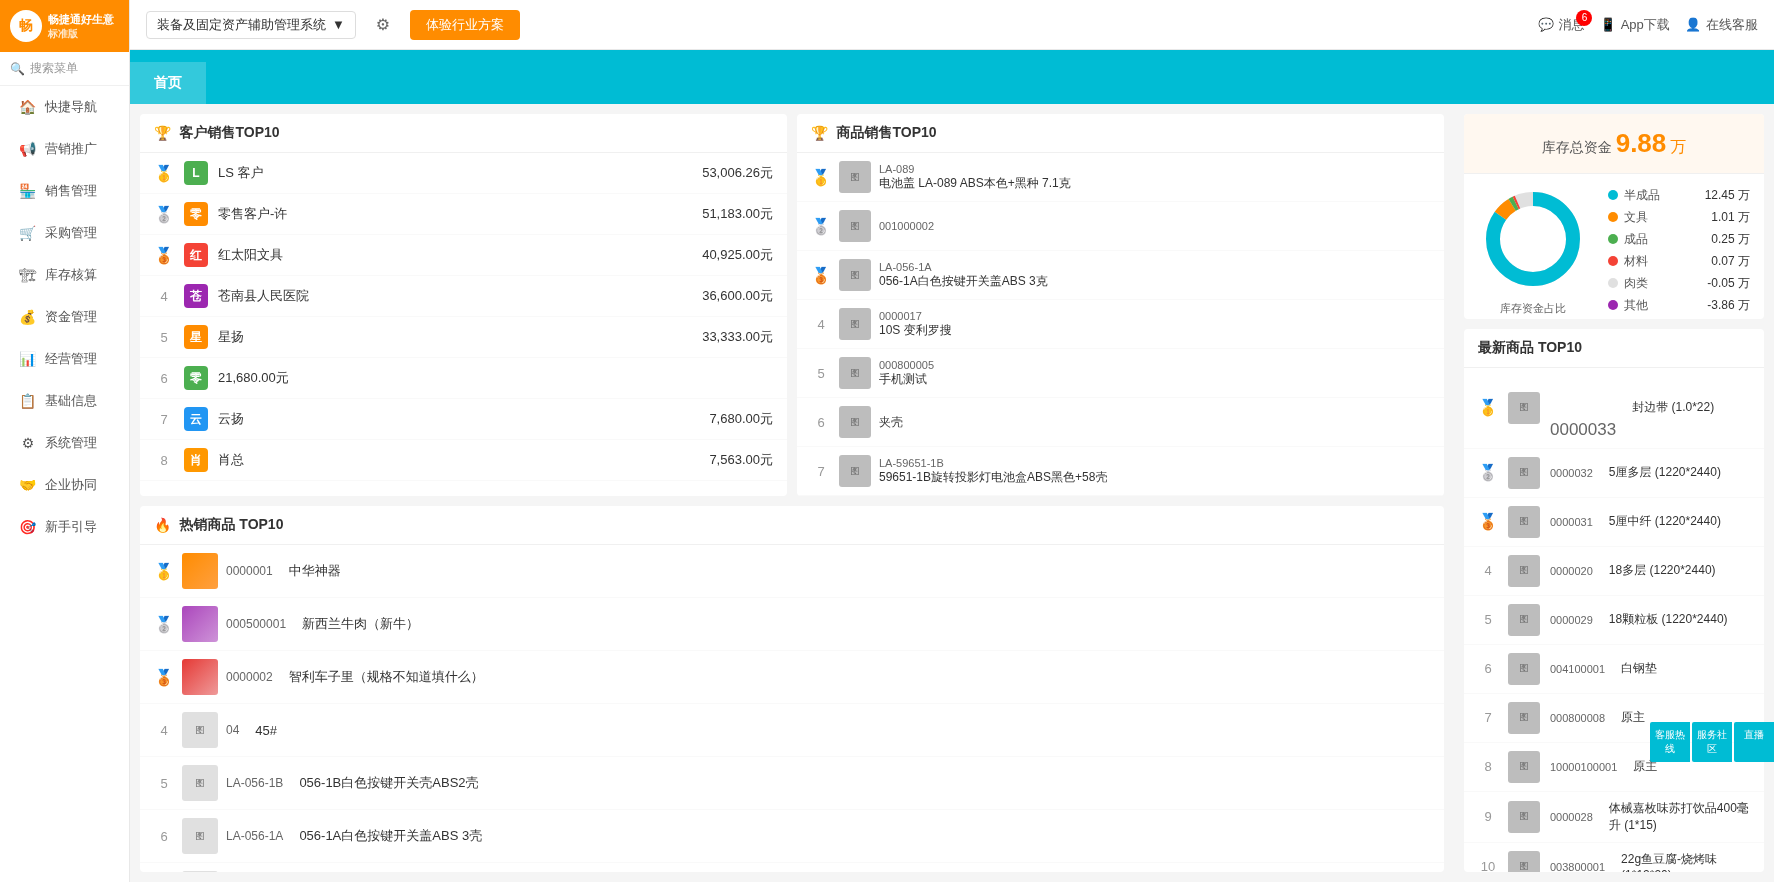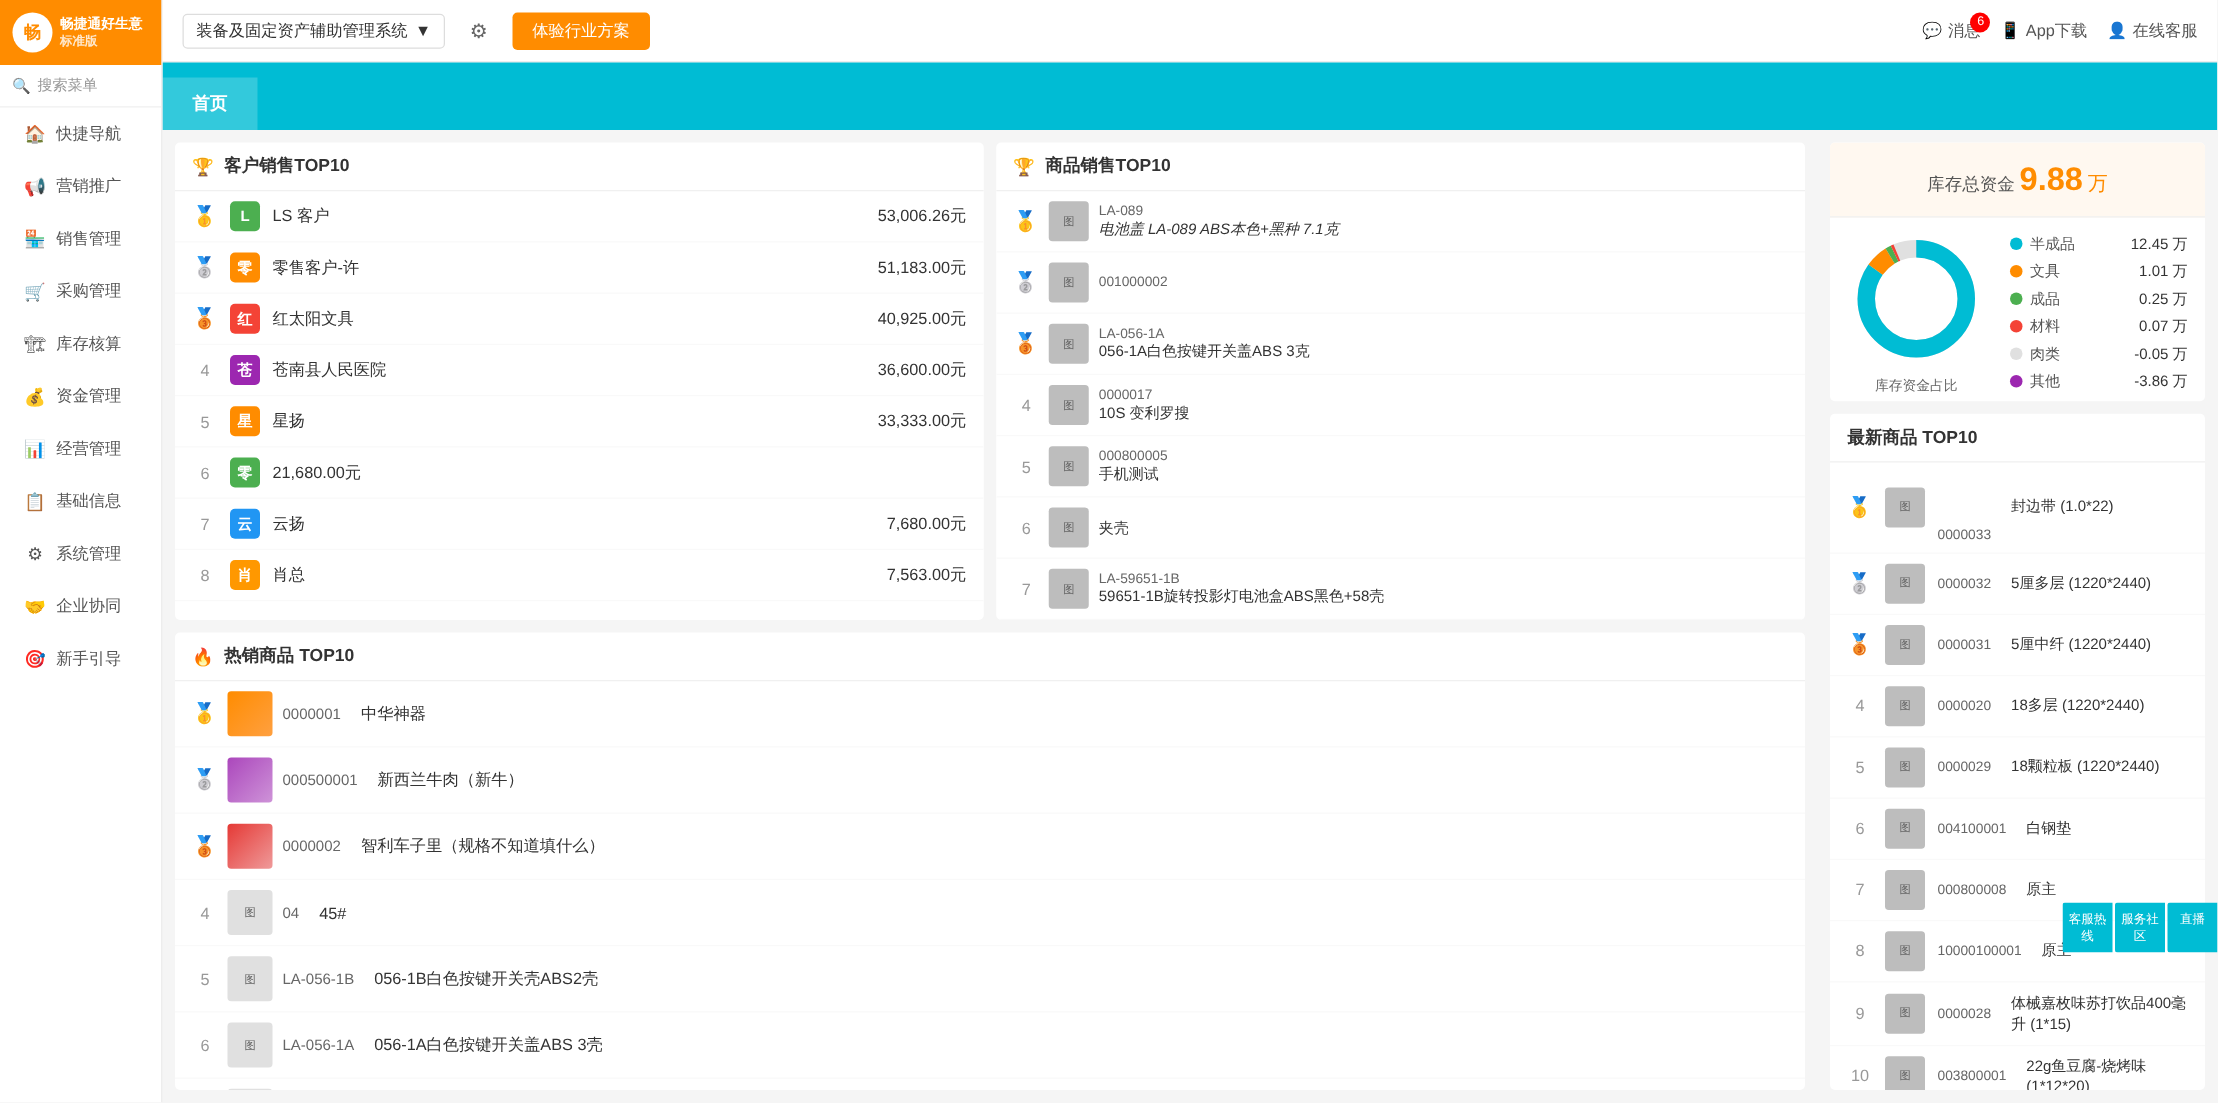--- a/index.html
+++ b/index.html
@@ -540,21 +540,21 @@
           <div class="panel-header">
             <span>🏆</span>
             <span>商品销售TOP10</span>
           </div>
           <div>
             <div class="product-item">
               <span class="rank-medal">🥇</span>
               <div class="product-thumb" style="background:#bdbdbd;color:#666;font-size:9px;">图</div>
               <div style="flex:1;">
                 <div style="color:#666;font-size:11px;">LA-089</div>
-                <div style="color:#333;font-size:12px;font-style:italic;">电池盖 LA-089 ABS本色+黑种 7.1克</div>
+                <div style="color:#333;font-size:12px;">电池盖 LA-089 ABS本色+黑种 7.1克</div>
               </div>
             </div>
             <div class="product-item">
               <span class="rank-medal">🥈</span>
               <div class="product-thumb" style="background:#bdbdbd;color:#666;font-size:9px;">图</div>
               <div style="flex:1;">
                 <div style="color:#666;font-size:11px;">001000002</div>
               </div>
             </div>
             <div class="product-item">
@@ -721,21 +721,21 @@
       </div>
 
       <div class="panel">
         <div class="panel-header">
           <span>最新商品 TOP10</span>
         </div>
         <div>
           <div class="list-item">
             <span class="rank-medal">🥇</span>
             <div class="product-thumb" style="background:#bdbdbd;font-size:9px;color:#666;">图</div>
-            <span style="color:#666;font-size:11px;margin-right:6px;margin-top:44px;">0000033</span>
+            <span style="color:#666;font-size:17px;margin-right:6px;margin-top:44px;">0000033</span>
             <span style="color:#333;font-size:12px;">封边带 (1.0*22)</span>
           </div>
           <div class="list-item">
             <span class="rank-medal">🥈</span>
             <div class="product-thumb" style="background:#bdbdbd;font-size:9px;color:#666;">图</div>
             <span style="color:#666;font-size:11px;margin-right:6px;">0000032</span>
             <span style="color:#333;font-size:12px;">5厘多层 (1220*2440)</span>
           </div>
           <div class="list-item">
             <span class="rank-medal">🥉</span>

